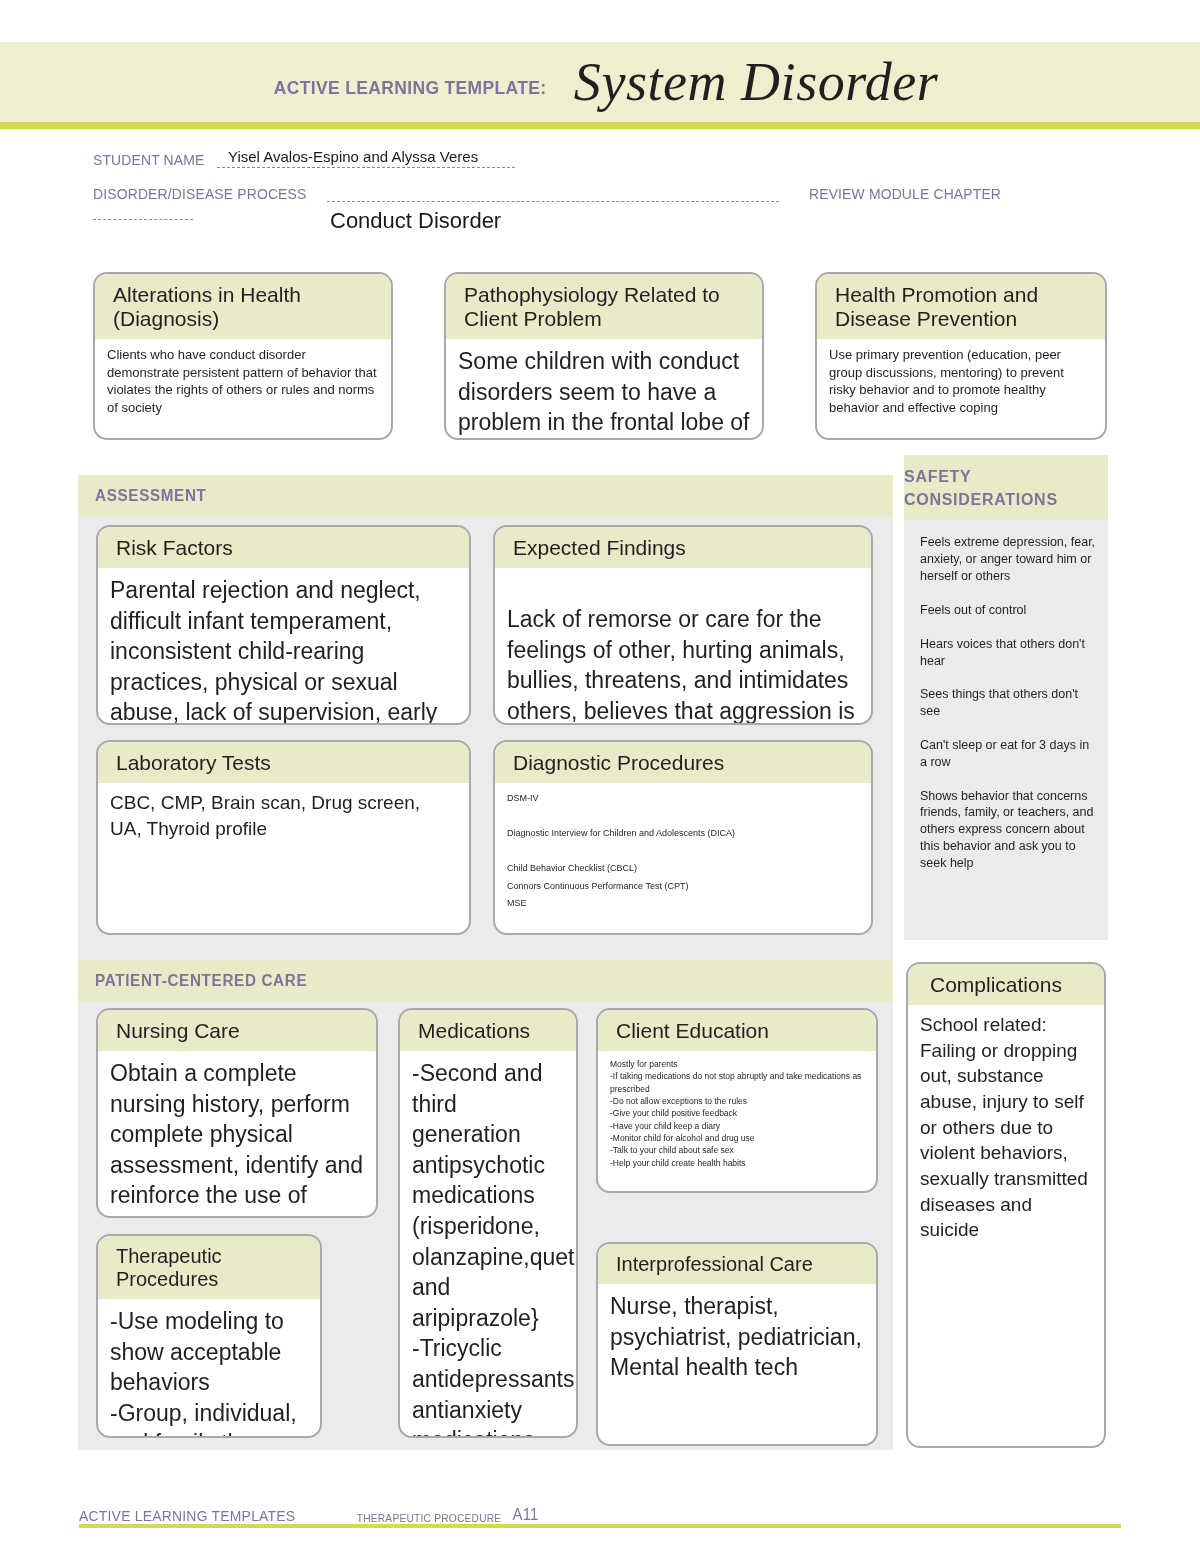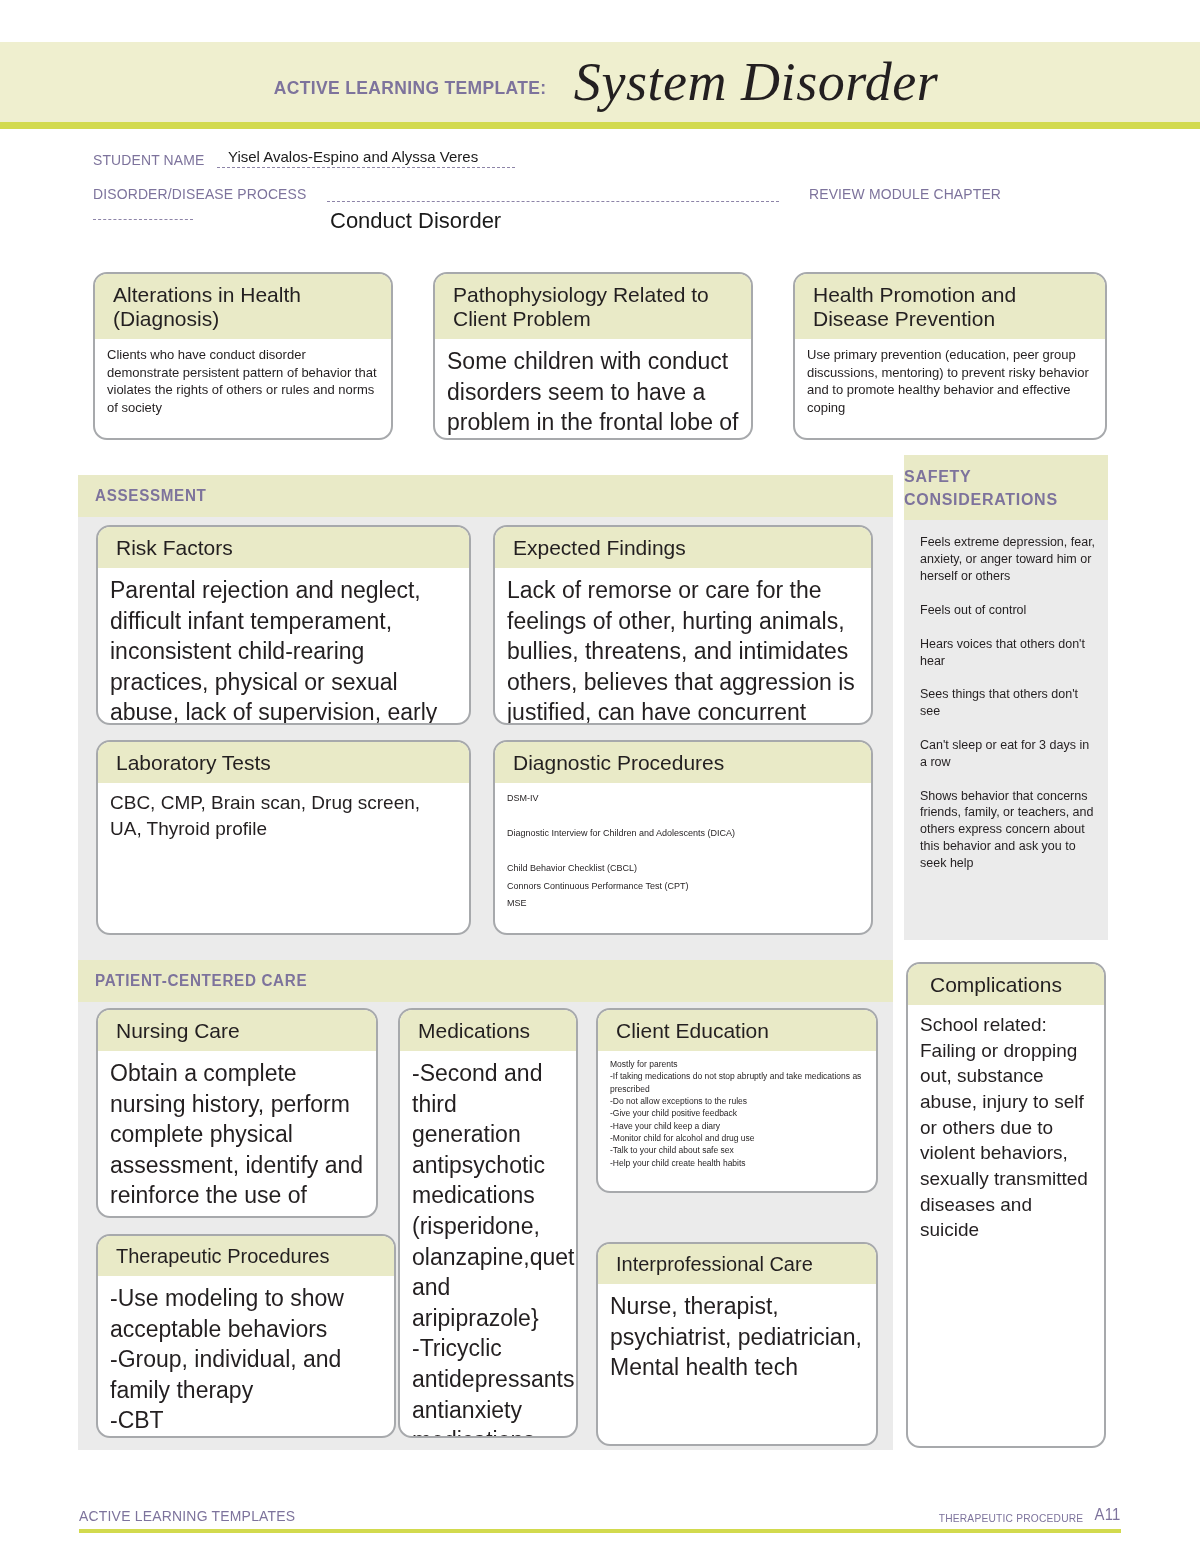--- a/index.html
+++ b/index.html
@@ -89,21 +89,21 @@
     white-space:pre-line;
     flex:1;
   }
   .card-body.med{font-size:23px;line-height:1.33;}
   .card-body.big{font-size:19px;line-height:1.35;}
   .card-body.tiny{font-size:9px;line-height:1.95;}
   .card-body.xtiny{font-size:8.5px;line-height:1.45;}
 
   #box-alterations{width:300px;}
   #box-patho{width:320px;}
-  #box-health-promo{width:314px;}
+  #box-health-promo{width:292px;}
 
   
   .assessment-zone{
     position:absolute;left:78px;top:455px;width:815px;height:485px;
     background:#ebebeb;
     margin-top:20px;
   }
   .section-band{
     background:#e9eac7;
     height:42px;
@@ -113,21 +113,21 @@
   }
   .section-band .band-text{
     font-size:16px;font-weight:bold;color:#7d739c;letter-spacing:.045em;
     transform:scaleX(.95);transform-origin:left center;
   }
   #assessment-cards{
     position:absolute;left:18px;top:50px;width:780px;
     display:flex;flex-wrap:wrap;gap:15px 22px;
   }
   #box-risk{width:375px;height:200px;}
-  #box-findings{width:380px;height:200px;}
+  #box-findings{width:380px;height:200px;gap:29px;}
   #box-lab{width:375px;height:195px;}
   #box-diag{width:380px;height:195px;}
 
   
   .safety-rail{
     position:absolute;left:904px;top:455px;width:204px;height:485px;
     background:#ebebeb;
   }
   .safety-head{
     background:#e9eac7;padding:10px 0 9px 0;
@@ -144,38 +144,37 @@
 
   
   .pcc-zone{
     position:absolute;left:78px;top:960px;width:815px;height:490px;
     background:#ebebeb;
   }
   #pcc-cards{
     position:absolute;left:18px;top:48px;width:782px;height:430px;
   }
   #box-nursing{position:absolute;left:0;top:0;width:282px;height:210px;}
-  #box-therapeutic{position:absolute;left:0;top:226px;width:300px;height:204px;}
+  #box-therapeutic{position:absolute;left:0;top:226px;width:226px;height:204px;}
   #box-medications{position:absolute;left:302px;top:0;width:180px;height:430px;}
   #box-client-ed{position:absolute;left:500px;top:0;width:282px;height:185px;}
   #box-interprof{position:absolute;left:500px;top:226px;width:282px;height:204px;margin-top:8px;}
 
   
   #box-complications{
     position:absolute;left:906px;top:962px;width:200px;height:486px;
   }
   #box-complications .card-head{padding-left:22px;}
 
   
   .footer{
     position:absolute;left:79px;top:1506px;width:1042px;
   }
   .footer-line{
-    display:flex;align-items:flex-end;justify-content:space-between;
-    padding-bottom:5px;
+    display:flex;align-items:flex-end;
     border-bottom:4px solid #d2da4e;
     gap:31px;
   }
   .footer-left{
     font-size:15px;color:#7d739c;letter-spacing:.015em;
     transform:scaleX(.93);transform-origin:left bottom;
   }
   .footer-right{
     font-size:11px;color:#7d739c;letter-spacing:.02em;
     transform:scaleX(.93);transform-origin:right bottom;

